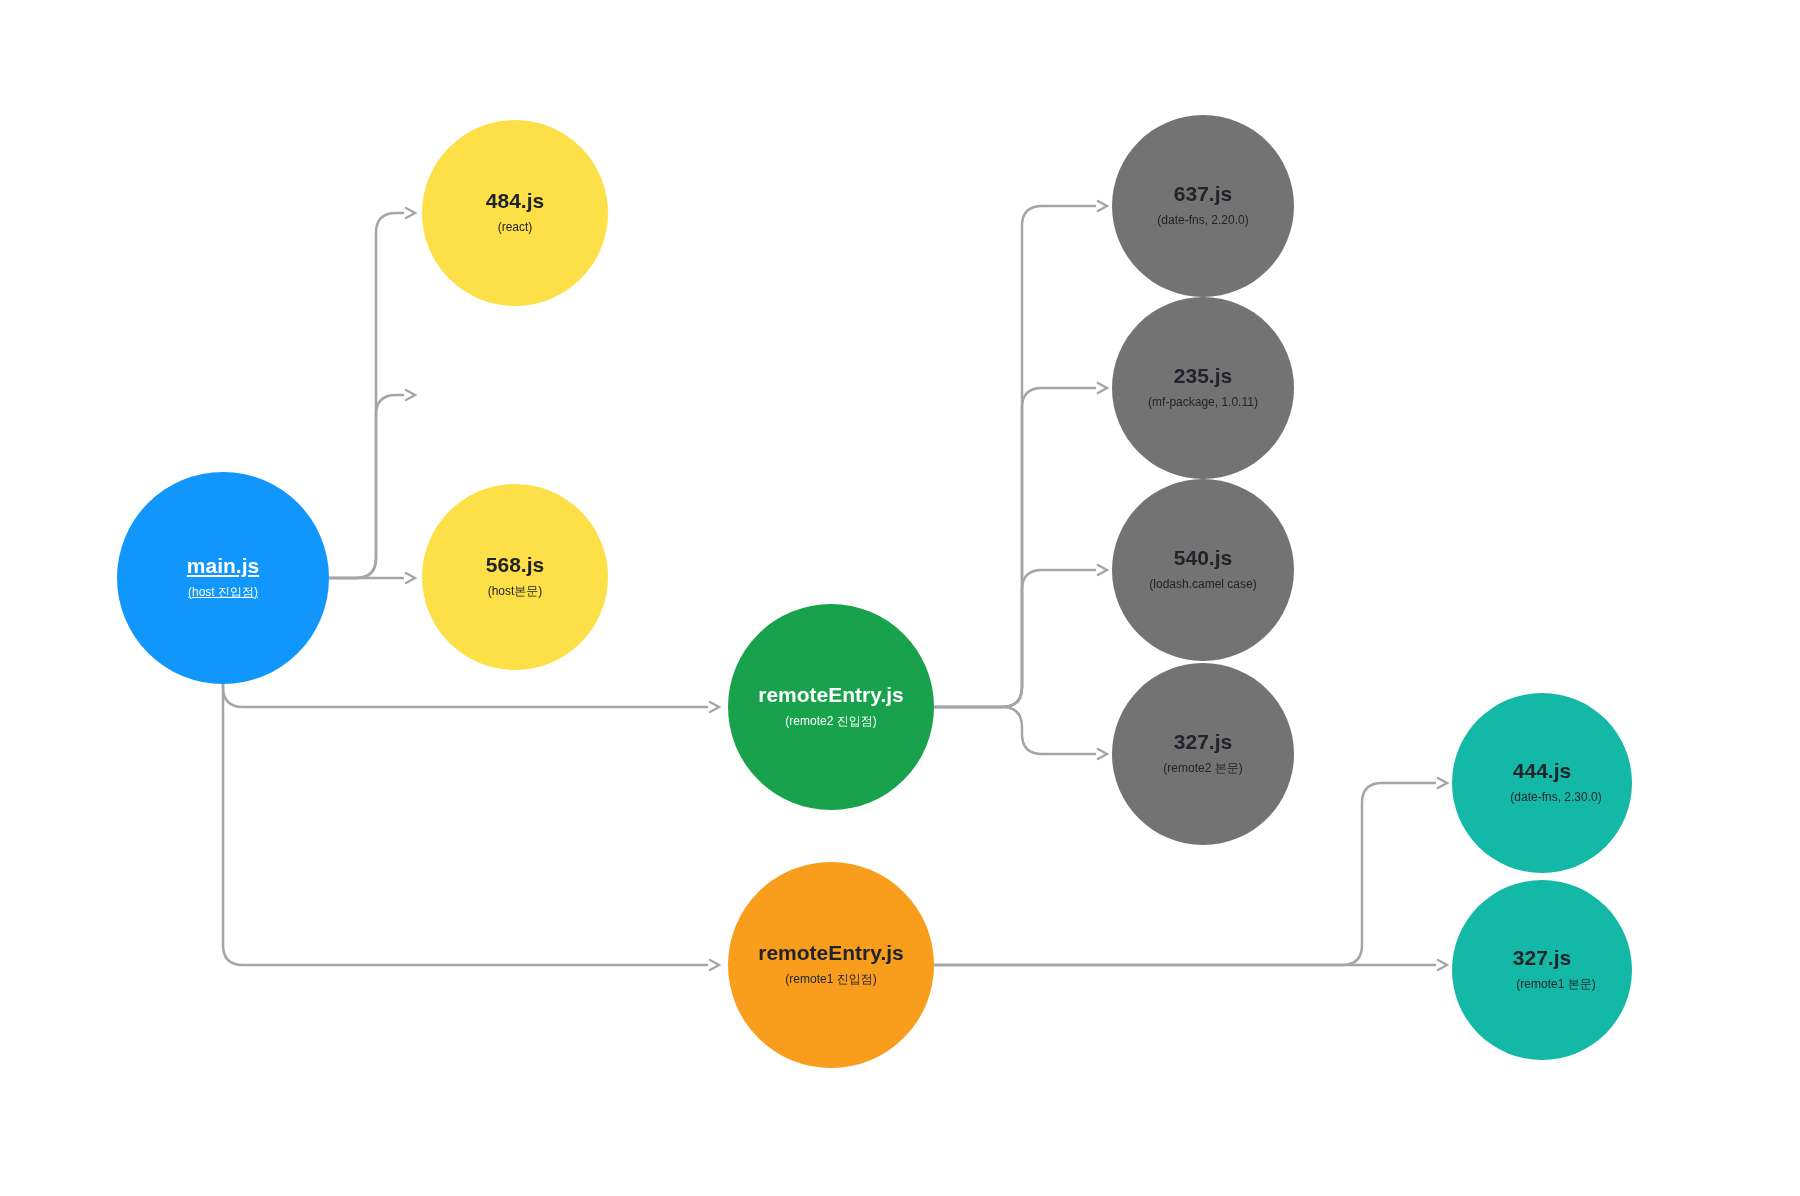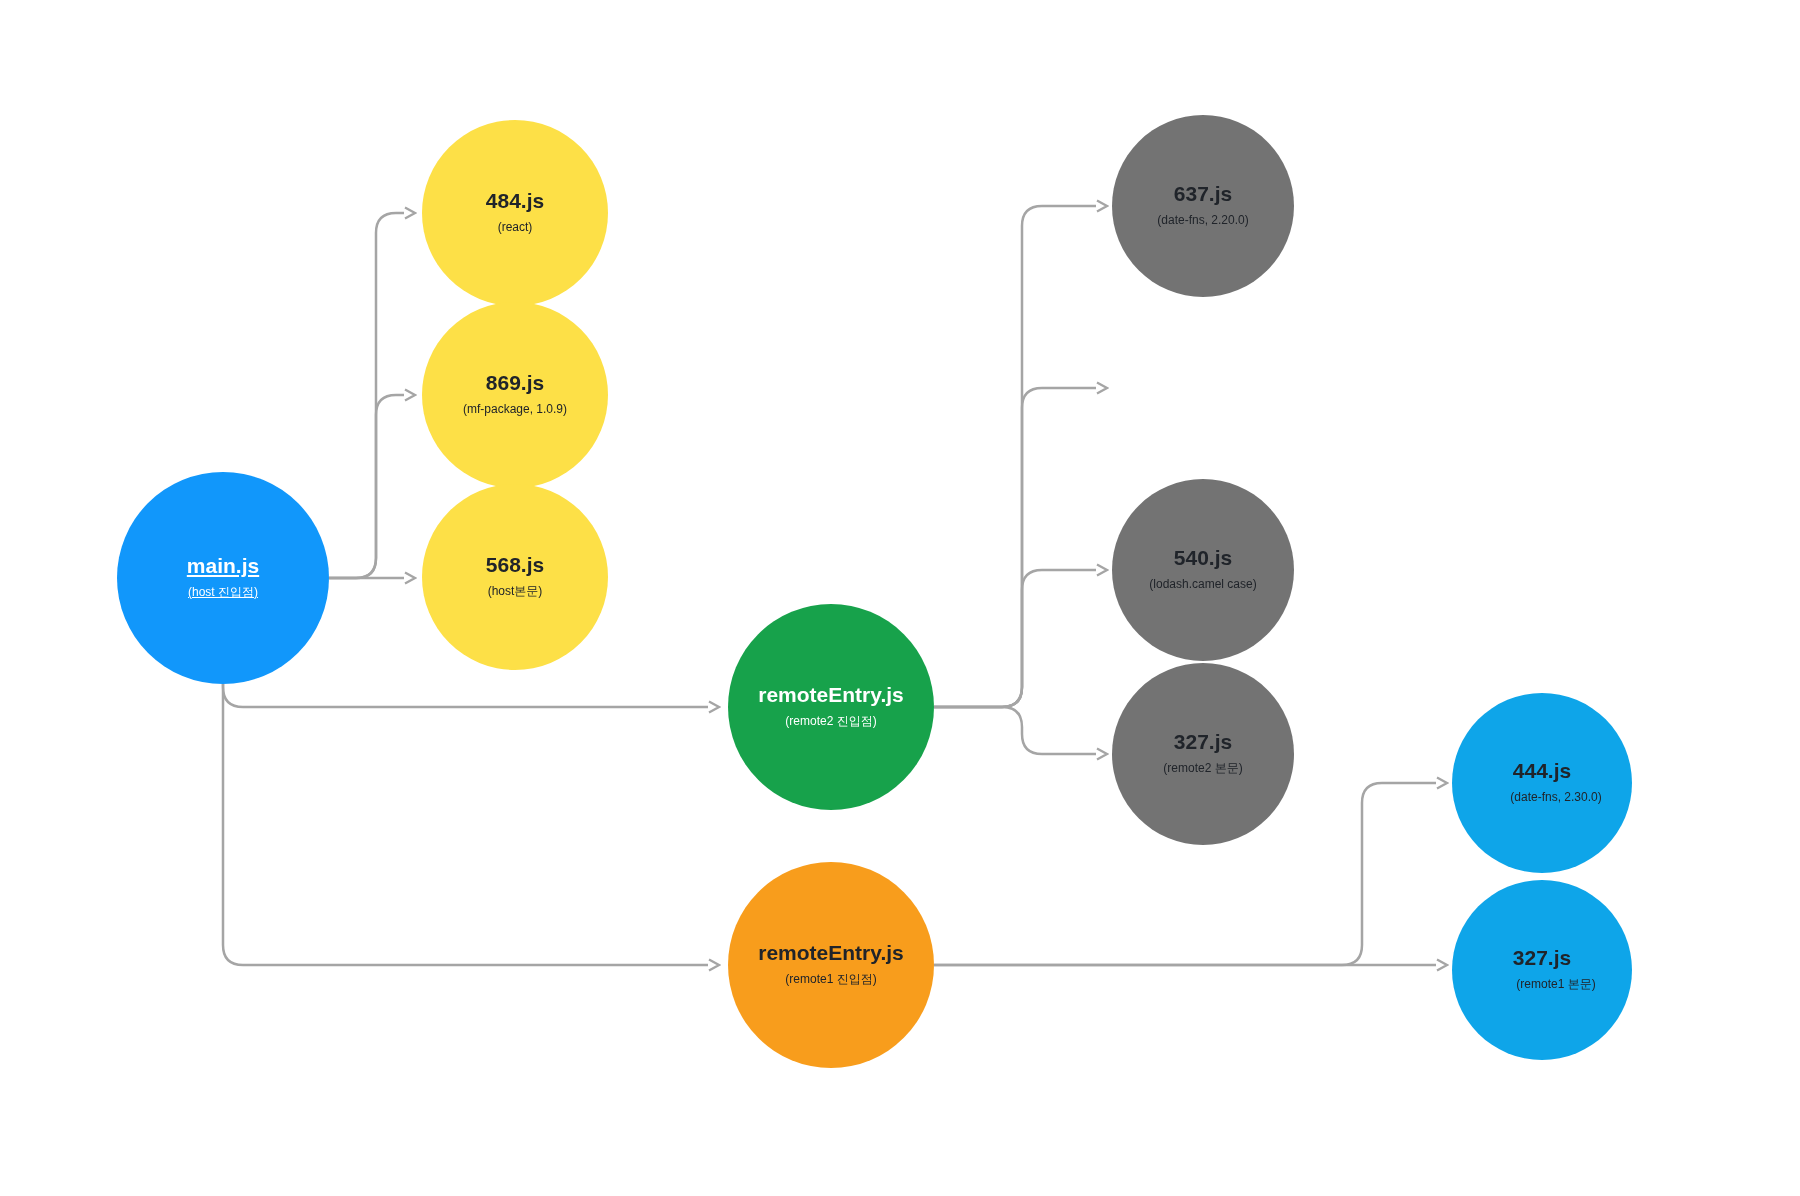--- a/index.html
+++ b/index.html
@@ -15,21 +15,21 @@
   .mid .s{max-width:182px;}
   .sm{width:182px;height:182px;}
   .sm .s{max-width:145px;}
   .sm2{width:180px;height:180px;}
   .sm2 .s{max-width:145px;margin-left:28px;}
   .c-blue{background:#1197fb;color:#ffffff;text-decoration:underline;}
   .c-blue-l{background:#fde047;color:#20242a;}
   .c-green{background:#17a24b;color:#ffffff;}
   .c-green-l{background:#737373;color:#20242a;}
   .c-orange{background:#f89d1c;color:#20242a;}
-  .c-orange-l{background:#0ea5e9;color:#20242a;align-items:center;}
+  .c-orange-l{background:#14b8a6;color:#20242a;align-items:center;}
   .edge{fill:none;stroke:#a5a5a5;stroke-width:2.5;}
 </style>
 </head>
 <body>
 
 <div id="canvas">
 
   <svg id="edges" width="1800" height="1196" viewBox="0 0 1800 1196" xmlns="http://www.w3.org/2000/svg">
     <defs>
       <marker id="arrow" viewBox="0 0 14 14" refX="1" refY="7" markerWidth="14" markerHeight="14" markerUnits="userSpaceOnUse" orient="auto">
@@ -52,40 +52,40 @@
   <div class="node big c-blue" style="left:117px;top:472px;">
     <div class="t">main.js</div>
     <div class="s">(host 진입점)</div>
   </div>
 
   <div class="node sm c-blue-l" style="left:422px;top:120px;width:186px;height:186px;">
     <div class="t">484.js</div>
     <div class="s">(react)</div>
   </div>
 
-  <div class="node sm c-blue-l" style="left:422px;top:302px;width:186px;height:186px;">
-    <div class="t">869.js</div>
-    <div class="s">(mf-package, 1.0.9)</div>
-  </div>
 
   <div class="node sm c-blue-l" style="left:422px;top:484px;width:186px;height:186px;">
     <div class="t">568.js</div>
     <div class="s">(host본문)</div>
   </div>
 
   <div class="node mid c-green" style="left:728px;top:604px;">
     <div class="t">remoteEntry.js</div>
     <div class="s">(remote2 진입점)</div>
   </div>
 
   <div class="node sm c-green-l" style="left:1112px;top:115px;">
     <div class="t">637.js</div>
     <div class="s">(date-fns, 2.20.0)</div>
   </div>
 
+  <div class="node sm c-green-l" style="left:1112px;top:297px;">
+    <div class="t">235.js</div>
+    <div class="s">(mf-package, 1.0.11)</div>
+  </div>
 
   <div class="node sm c-green-l" style="left:1112px;top:479px;">
     <div class="t">540.js</div>
     <div class="s">(lodash.camel case)</div>
   </div>
 
   <div class="node sm c-green-l" style="left:1112px;top:663px;">
     <div class="t">327.js</div>
     <div class="s">(remote2 본문)</div>
   </div>

